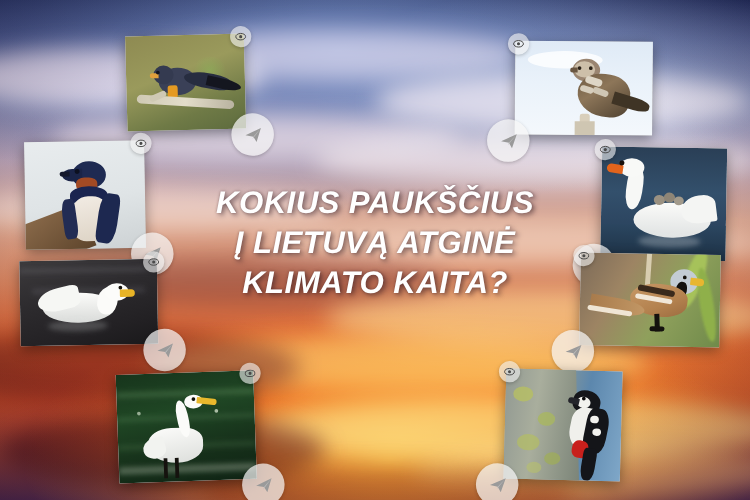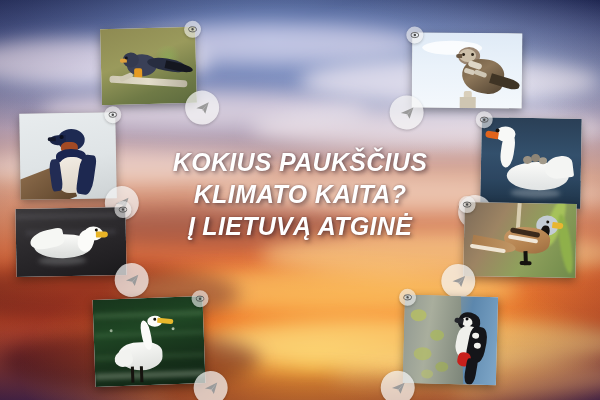--- a/index.html
+++ b/index.html
@@ -366,17 +366,17 @@
     <div class="btn send" style="left:-22px; bottom:-22px;">
       <svg width="15" height="15" viewBox="0 0 24 24">
           <path d="M2 12 L22 3 L16 21 L12 14 Z" fill="#9a9a9a"></path>
           <path d="M12 14 L22 3 L11 17 Z" fill="#bcbcbc"></path>
         </svg>
     </div>
   </div>
 
   <div id="title">
     <span class="ln">KOKIUS PAUKŠČIUS</span>
+    <span class="ln">Į LIETUVĄ ATGINĖ</span>
     <span class="ln">KLIMATO KAITA?</span>
-    <span class="ln">Į LIETUVĄ ATGINĖ</span>
   </div>
 
 </div>
 
 </body></html>

